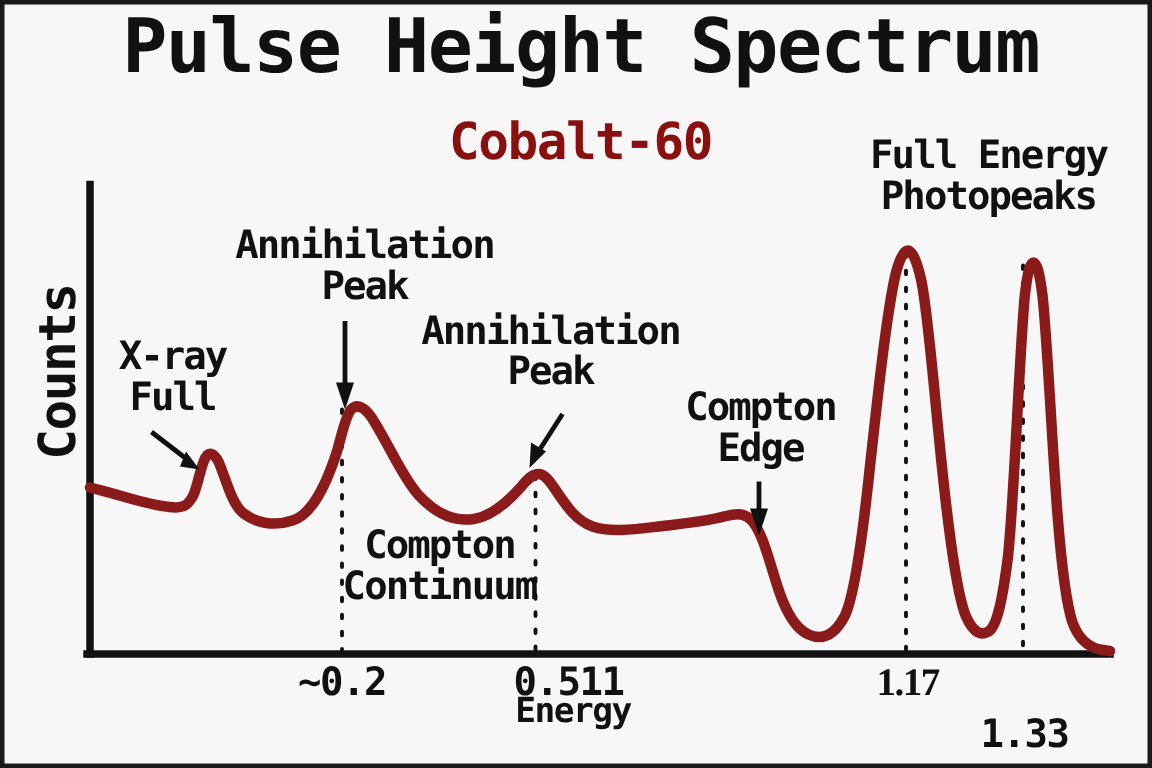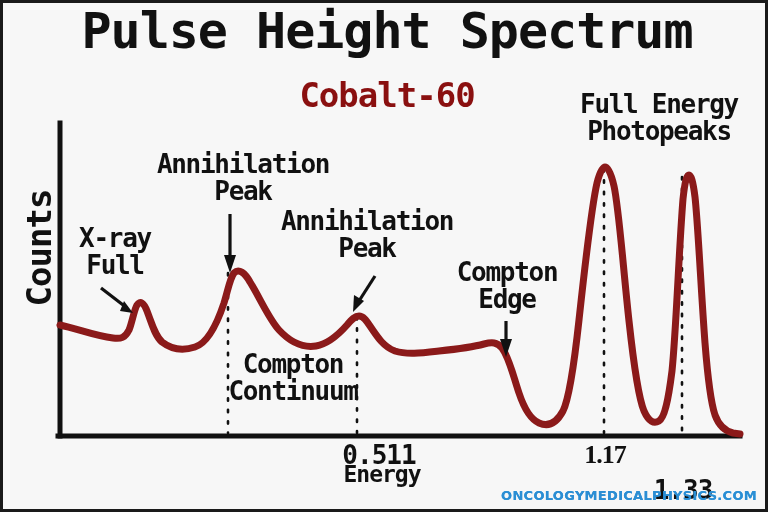--- a/index.html
+++ b/index.html
@@ -220,19 +220,19 @@
 
   <div class="annot" style="left:504px; top:256px;">Compton
 Edge</div>
 
   <div class="annot" style="left:290px; top:348px;">Compton
 Continuum</div>
 
   <div class="annot" style="left:656px; top:88px;">Full Energy
 Photopeaks</div>
 
+  <div class="tick-label" style="left:225px; top:437px;">~0.2</div>
   <div class="tick-label" style="left:376px; top:437px;">0.511</div>
   <div class="tick-label" style="left:602px; top:437px;font-family:Liberation Serif, serif;">1.17</div>
   <div class="tick-label" style="left:680px; top:437px;margin-top:35px;">1.33</div>
 
-  <div class="watermark">ONCOLOGYMEDICALPHYSICS.COM</div>
 
 </div>
 
 </body></html>

